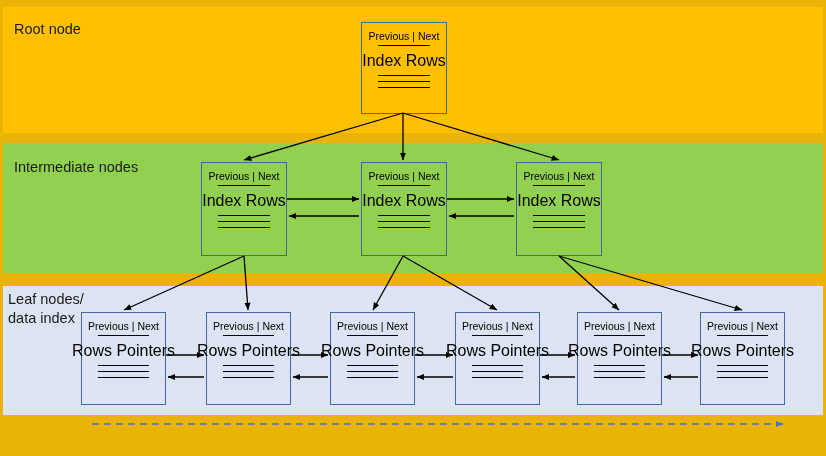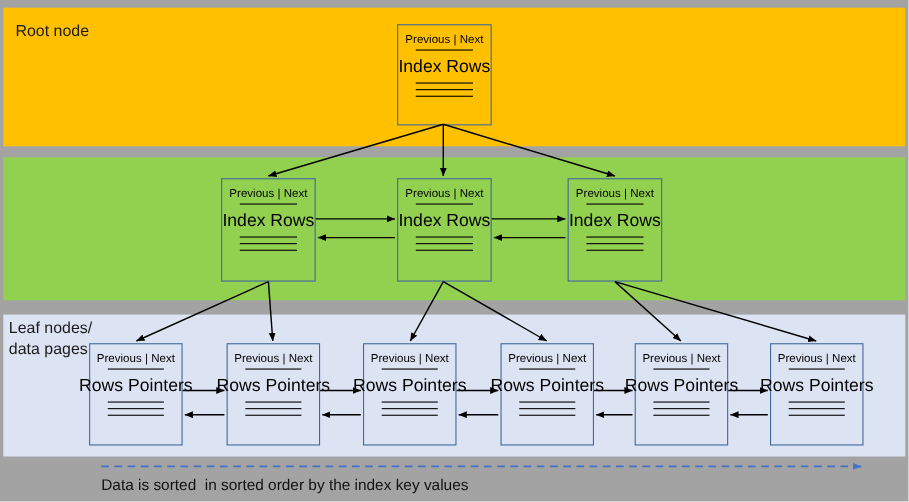--- a/index.html
+++ b/index.html
@@ -4,21 +4,21 @@
 <style>
   html, body {
     margin: 0;
     padding: 0;
     background: #ffffff;
   }
   #canvas {
     position: relative;
     width: 826px;
     height: 456px;
-    background: #a3a3a3;
+    background: #eab308;
     font-family: "Liberation Sans", sans-serif;
     overflow: hidden;
   }
   
   .band {
     position: absolute;
     left: 3px;
     width: 820px;
   }
   #band-root {
@@ -108,22 +108,23 @@
 </head>
 <body>
 
 <div id="canvas">
 
   <div class="band" id="band-root"></div>
   <div class="band" id="band-intermediate"></div>
   <div class="band" id="band-leaf"></div>
 
   <div class="band-label" id="label-root">Root node</div>
+  <div class="band-label" id="label-intermediate">Intermediate nodes</div>
   <div class="band-label" id="label-leaf">Leaf nodes/
-data pages</div>
+data index</div>
 
   <div class="node root" style="left:361px; top:22px; width:86px; height:92px;">
     <div class="node-title">Previous | Next</div>
     <div class="rule"></div>
     <div class="node-sub">Index Rows</div>
     <div class="rule tight"></div>
     <div class="rule tight"></div>
     <div class="rule tight"></div>
   </div>
 
@@ -249,15 +250,14 @@
       <line x1="204" y1="377" x2="168" y2="377"></line>
       <line x1="328" y1="377" x2="293" y2="377"></line>
       <line x1="453" y1="377" x2="417" y2="377"></line>
       <line x1="575" y1="377" x2="542" y2="377"></line>
       <line x1="698" y1="377" x2="664" y2="377"></line>
     </g>
 
     <line x1="92" y1="424" x2="783" y2="424" stroke="#4472c4" stroke-width="1.6" stroke-dasharray="7,5" marker-end="url(#ah-blue)"></line>
   </svg>
 
-  <div id="caption">Data is sorted  in sorted order by the index key values</div>
 
 </div>
 
 </body></html>

